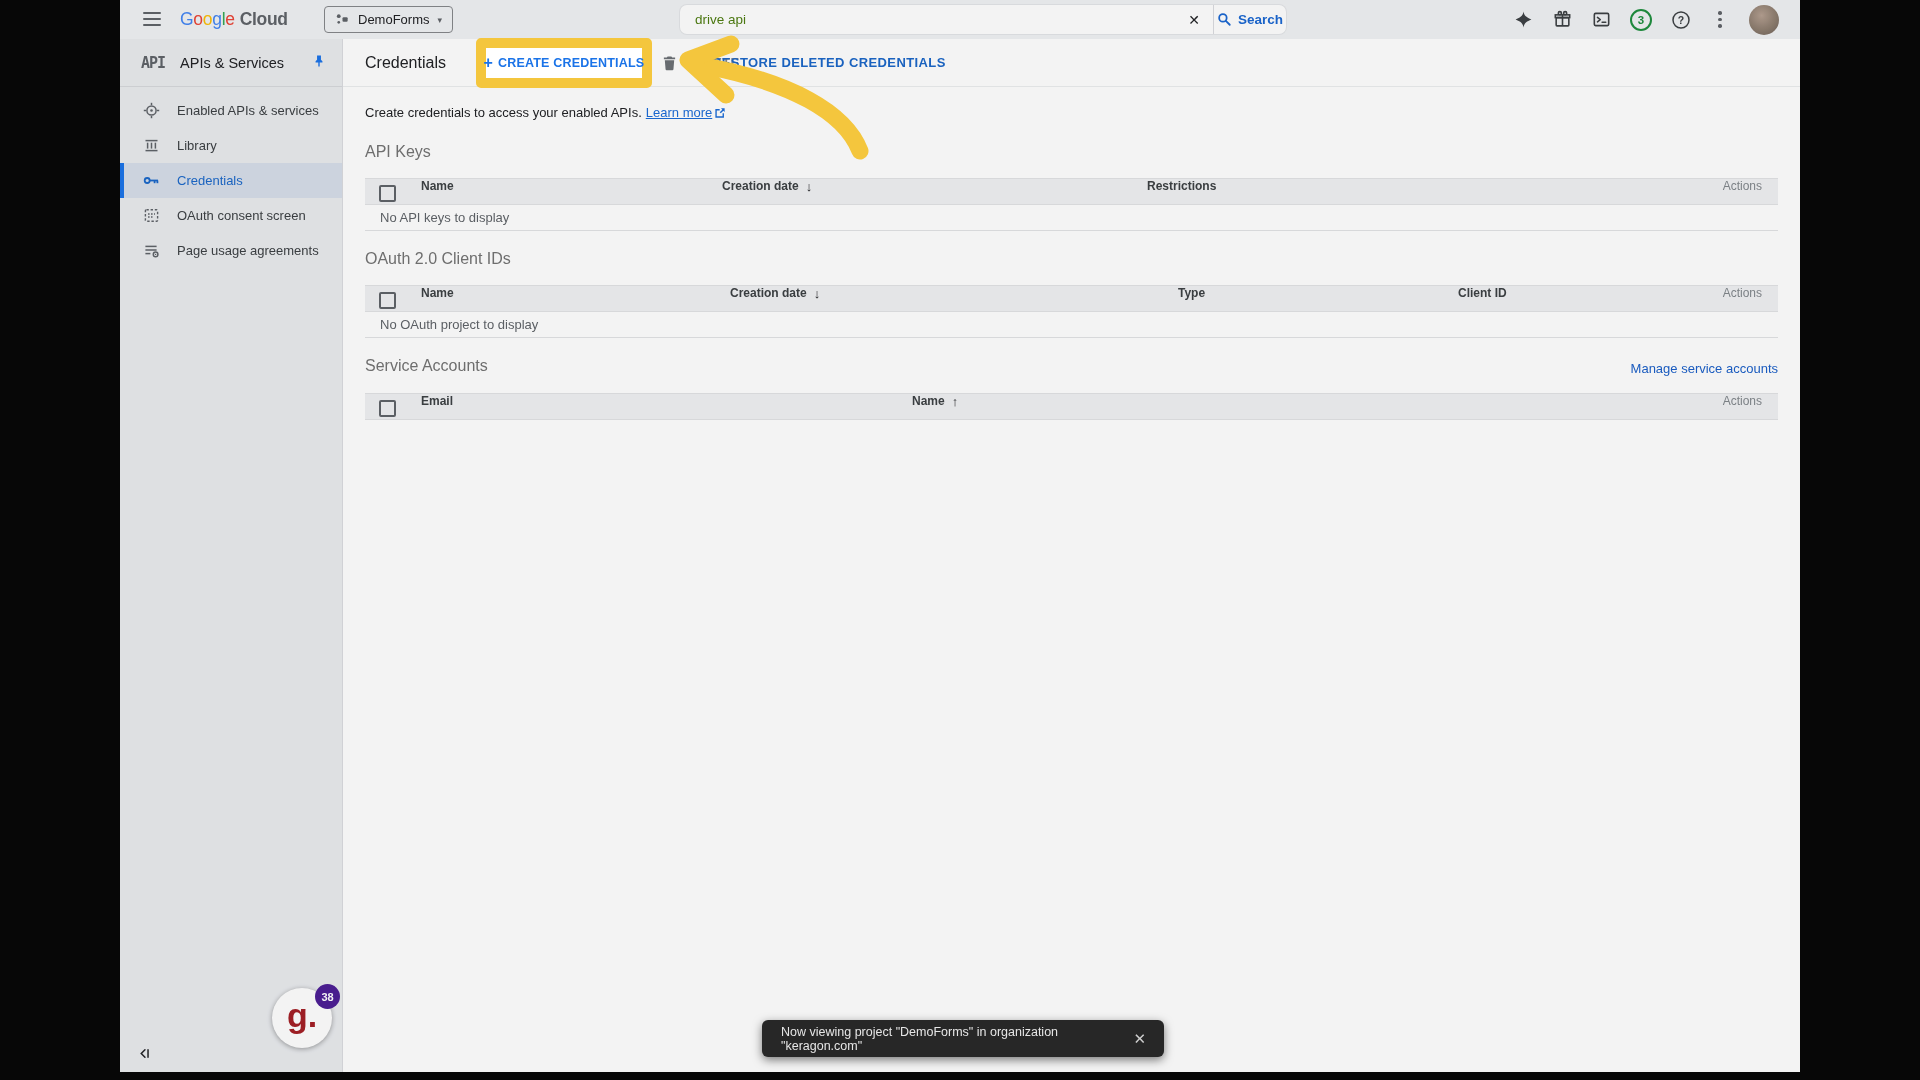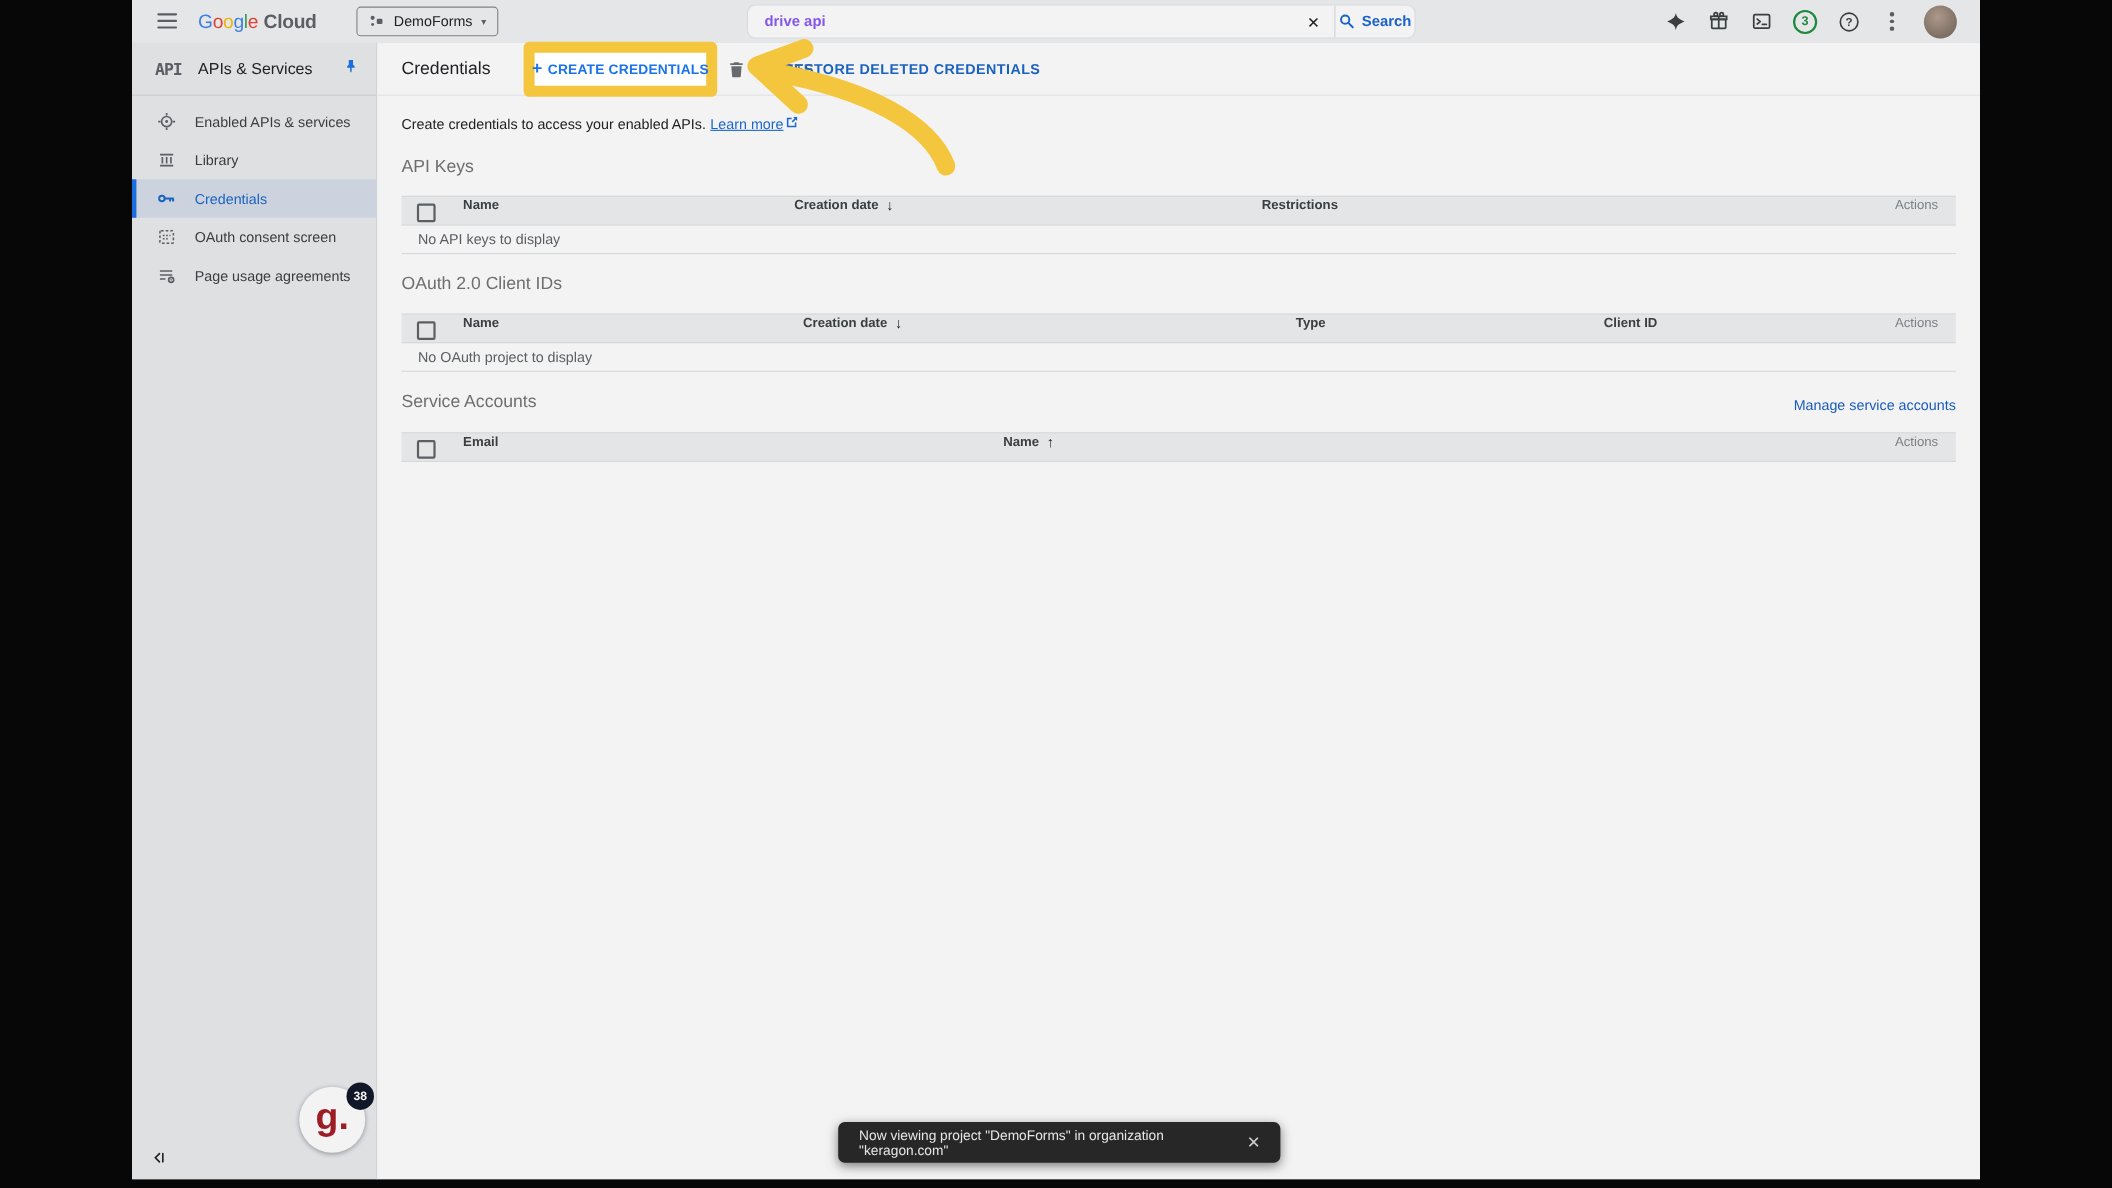--- a/index.html
+++ b/index.html
@@ -14,21 +14,21 @@
   .gc-logo{position:absolute;left:60px;top:9px;font-size:17.5px;letter-spacing:-0.3px;display:flex;gap:5px;align-items:baseline;}
   .gl-b{color:#4285F4}.gl-r{color:#EA4335}.gl-y{color:#FBBC05}.gl-g{color:#34A853}
   .gc-cloud{color:#5f6368;font-weight:bold;}
   .proj-pill{position:absolute;left:204px;top:6px;height:25px;border:1px solid #85878a;border-radius:4px;
              display:flex;align-items:center;gap:8px;padding:0 10px;cursor:pointer;}
   .proj-label{font-size:13px;color:#202124;}
   .caret{font-size:9px;color:#5f6368;}
   .searchbar{position:absolute;left:560px;top:5px;width:606px;height:29px;background:#fff;border-radius:7px;
              display:flex;align-items:center;box-shadow:0 0 0 1px #e3e5e8;}
   .search-input{flex:1;border:none;outline:none;background:transparent;font-family:inherit;
-                font-size:13.5px;color:#8b5cf6;font-weight:bold;padding:0 0 0 15px;}
+                font-size:13.5px;color:#4d7c0f;font-weight:normal;padding:0 0 0 15px;}
   .search-clear{width:38px;text-align:center;font-size:14px;color:#202124;cursor:pointer;}
   .search-sep{width:1px;height:29px;background:#dadce0;}
   .search-go{width:72px;display:flex;align-items:center;justify-content:center;gap:6px;cursor:pointer;}
   .search-go-label{font-size:13.5px;font-weight:bold;color:#1a67d2;}
   .tb-icons{position:absolute;right:0;top:0;height:39px;display:flex;align-items:center;gap:19px;padding-right:21px;}
   .tb-ic{width:20px;height:20px;display:flex;align-items:center;justify-content:center;cursor:pointer;}
   .badge-circle{width:22px;height:22px;border:2px solid #1e8e3e;border-radius:50%;display:flex;align-items:center;justify-content:center;
                 font-size:11.5px;font-weight:bold;color:#1e8e3e;box-sizing:border-box;}
   .dots{display:flex;flex-direction:column;gap:3px;}
   .dots i{width:3.5px;height:3.5px;border-radius:50%;background:#5f6368;}
@@ -45,33 +45,33 @@
   .item{height:35px;display:flex;align-items:center;padding-left:23px;gap:17px;font-size:13px;color:#3c4043;position:relative;cursor:pointer;}
   .item .ic{width:17px;height:17px;display:flex;align-items:center;justify-content:center;}
   .item.sel{background:#d6dee9;color:#1a67c9;}
   .item.sel::before{content:"";position:absolute;left:0;top:0;bottom:0;width:4px;background:#1a73e8;}
   .collapse{position:absolute;left:18px;bottom:8px;cursor:pointer;}
 
   
   .scribe{position:absolute;left:152px;top:988px;width:60px;height:60px;background:#fff;border-radius:50%;
           box-shadow:0 1px 5px rgba(0,0,0,.35);display:flex;align-items:center;justify-content:center;z-index:4;cursor:pointer;}
   .scribe-g{font-size:34px;font-weight:bold;color:#A31E24;margin-top:-6px;}
-  .scribe-badge{position:absolute;left:195px;top:984px;width:25px;height:25px;border-radius:50%;background:#0f172a;
+  .scribe-badge{position:absolute;left:195px;top:984px;width:25px;height:25px;border-radius:50%;background:#4c1d95;
                 display:flex;align-items:center;justify-content:center;font-size:11px;font-weight:bold;color:#fff;z-index:5;}
 
   
   .content{position:absolute;left:223px;top:39px;right:0;bottom:0;background:#fff;}
   .chead{position:absolute;left:0;top:0;right:0;height:47px;border-bottom:1px solid #ebedef;}
   .page-title{position:absolute;left:22px;top:0;height:47px;display:flex;align-items:center;font-size:16px;color:#202124;}
   .del-group{position:absolute;left:319px;top:0;height:47px;display:flex;align-items:center;gap:9px;cursor:default;}
   .del-label{font-size:13px;font-weight:bold;color:#80868b;letter-spacing:.4px;}
   .restore-label{position:absolute;left:369px;top:0;height:47px;display:flex;align-items:center;
                  font-size:13px;font-weight:bold;color:#1a66c8;letter-spacing:.4px;cursor:pointer;}
   .intro{position:absolute;left:22px;top:66px;font-size:13px;color:#202124;display:flex;align-items:center;gap:4px;}
-  .learn-link{color:#1a6bd8;text-decoration:underline;cursor:pointer;display:flex;align-items:flex-start;gap:2px;}
+  .learn-link{color:#1a6bd8;text-decoration:underline;cursor:pointer;display:flex;align-items:center;gap:2px;}
   .sec-title{position:absolute;left:22px;font-size:16px;color:#737373;}
   .thead{position:absolute;left:22px;width:1413px;height:27px;background:#f0f1f3;border-top:1px solid #e2e3e5;border-bottom:1px solid #e2e3e5;box-sizing:border-box;}
   .thead .col{position:absolute;top:0;height:27px;display:flex;align-items:flex-start;font-size:12px;font-weight:bold;color:#3c4043;gap:7px;}
   .sort{font-size:13px;color:#202124;}
   .cbx{position:absolute;left:14px;top:6px;width:13px;height:13px;border:2px solid #5f6368;border-radius:2px;cursor:pointer;}
   .trow{position:absolute;left:22px;width:1413px;height:26px;border-bottom:1px solid #e2e3e5;box-sizing:border-box;
         display:flex;align-items:center;padding-left:15px;font-size:13px;color:#5f6368;}
   .manage-link{position:absolute;right:22px;font-size:13px;color:#1a5fc8;cursor:pointer;}
   .col-right{right:16px;}
 

